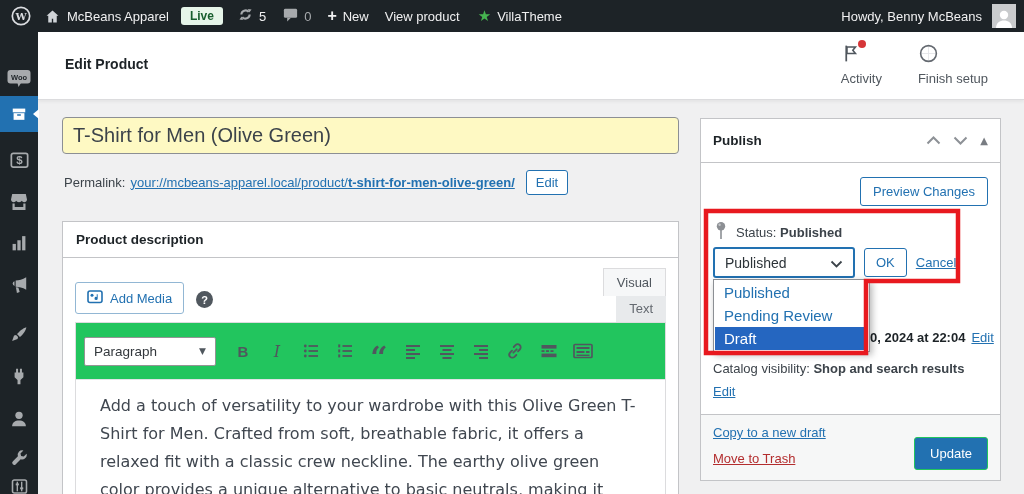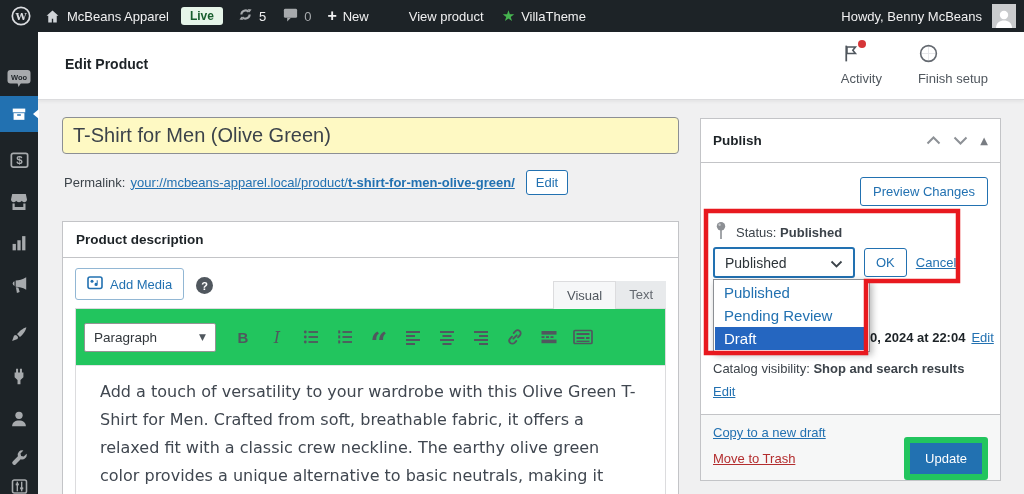--- a/index.html
+++ b/index.html
@@ -12,21 +12,21 @@
   .wp-logo{margin:0 12px 0 10px;}
   .ab-home{margin-right:6px;display:flex;}
   .ab-site{margin-right:12px;}
   .live-badge{background:#e6f5e9;color:#175e2e;font-size:12px;font-weight:bold;
               padding:2px 9px;border-radius:3px;margin-right:14px;}
   .ab-count{margin-left:5px;}
   .ab-upd{margin-right:16px;}
   .ab-com{margin-right:16px;color:#a7aaad;}
   .ab-new{margin-right:16px;}
   .plus-glyph{font-size:16px;font-weight:bold;margin-right:6px;line-height:1;}
-  .ab-view{margin-right:18px;margin-left:24px;}
+  .ab-view{margin-right:18px;}
   .star-glyph{color:#46b450;font-size:15px;margin-right:6px;font-family:"DejaVu Sans",sans-serif;line-height:1;}
   .ab-spacer{flex:1;}
   .ab-howdy{margin-right:10px;}
   .avatar{width:24px;height:24px;background:#c9cbcd;margin-right:8px;display:flex;
           align-items:flex-end;justify-content:center;overflow:hidden;}
   
   .sidebar{position:absolute;left:0;top:32px;width:38px;height:462px;background:#1d2327;z-index:20;}
   .side-icon{position:absolute;left:0;width:38px;display:flex;justify-content:center;}
   .side-active{position:absolute;left:0;top:64px;width:38px;height:36px;background:#2271b1;
                display:flex;align-items:center;justify-content:center;}
@@ -53,21 +53,21 @@
               border:1px solid #c3c4c7;border-bottom:none;background:#fff;overflow:hidden;}
   .panel-head{padding:10px 13px;font-size:13.5px;font-weight:bold;color:#1d2327;
               border-bottom:1px solid #c3c4c7;}
   .editor-area{margin:10px 12px 0;}
   .media-row{display:flex;align-items:flex-end;}
   .addmedia-btn{display:flex;align-items:center;gap:7px;border:1px solid #92b7d4;background:#fff;
                 color:#2271b1;border-radius:3px;padding:6px 11px;font-size:13px;margin-bottom:8px;}
   .help-circle{width:17px;height:17px;border-radius:50%;background:#50575e;color:#fff;font-size:11px;
                font-weight:bold;display:flex;align-items:center;justify-content:center;
                margin:0 0 14px 12px;}
-  .tabs{margin-left:auto;display:flex;align-items:flex-end;}
+  .tabs{margin-left:auto;display:flex;align-items:flex-end;flex-direction:column;}
   .tab{padding:6px 13px;font-size:13px;color:#50575e;}
   .tab-visual{background:#f6f7f8;border:1px solid #dcdcde;border-bottom:none;margin-bottom:-1px;z-index:2;position:relative;}
   .tab-text{background:#e8eaec;color:#646970;margin-bottom:0;}
   .editor-box{border:1px solid #dcdcde;}
   .toolbar{background:#22c55e;border-bottom:1px solid #e2e4e7;padding:7px 8px;display:flex;
            gap:4px;align-items:center;}
   .para-select{width:132px;height:29px;box-sizing:border-box;background:#fff;border:1px solid #949494;
                border-radius:2px;display:flex;align-items:center;justify-content:space-between;
                padding:0 9px;font-size:13.5px;color:#32373c;margin-right:8px;}
   .dd-glyph{font-size:9px;color:#50575e;font-family:"DejaVu Sans",sans-serif;}
@@ -104,21 +104,21 @@
   .opt-selected{background:#2566c0;color:#fff;}
   .vis-tail{position:absolute;top:129px;left:155px;}
   .pub-partial{position:absolute;top:167px;left:169px;display:flex;gap:6px;align-items:center;}
   .pub-partial b{color:#1d2327;}
   .catalog-block{position:absolute;top:197px;left:12px;right:12px;color:#3c434a;line-height:1.45;}
   .catalog-block .edit-line{margin-top:4px;}
   .pub-footer{position:absolute;left:0;bottom:0;width:100%;height:66px;box-sizing:border-box;
               border-top:1px solid #c3c4c7;background:#f6f7f7;}
   .copy-link{position:absolute;left:12px;top:10px;}
   .trash-link{position:absolute;left:12px;top:36px;color:#b32d2e;text-decoration:underline;font-size:13px;}
-  .update-btn{position:absolute;right:12px;top:22px;background:#2271b1;border:6px solid #22c55e;
+  .update-btn{position:absolute;right:12px;top:22px;background:#2271b1;border:1px solid #22c55e;
               color:#fff;border-radius:3px;padding:8px 15px;font-size:13px;}
   .annotation{position:absolute;left:702px;top:207px;z-index:40;pointer-events:none;}
 </style>
 </head>
 <body>
 
 <div class="page">
 
   <div class="adminbar">
     <span class="itm wp-logo">

